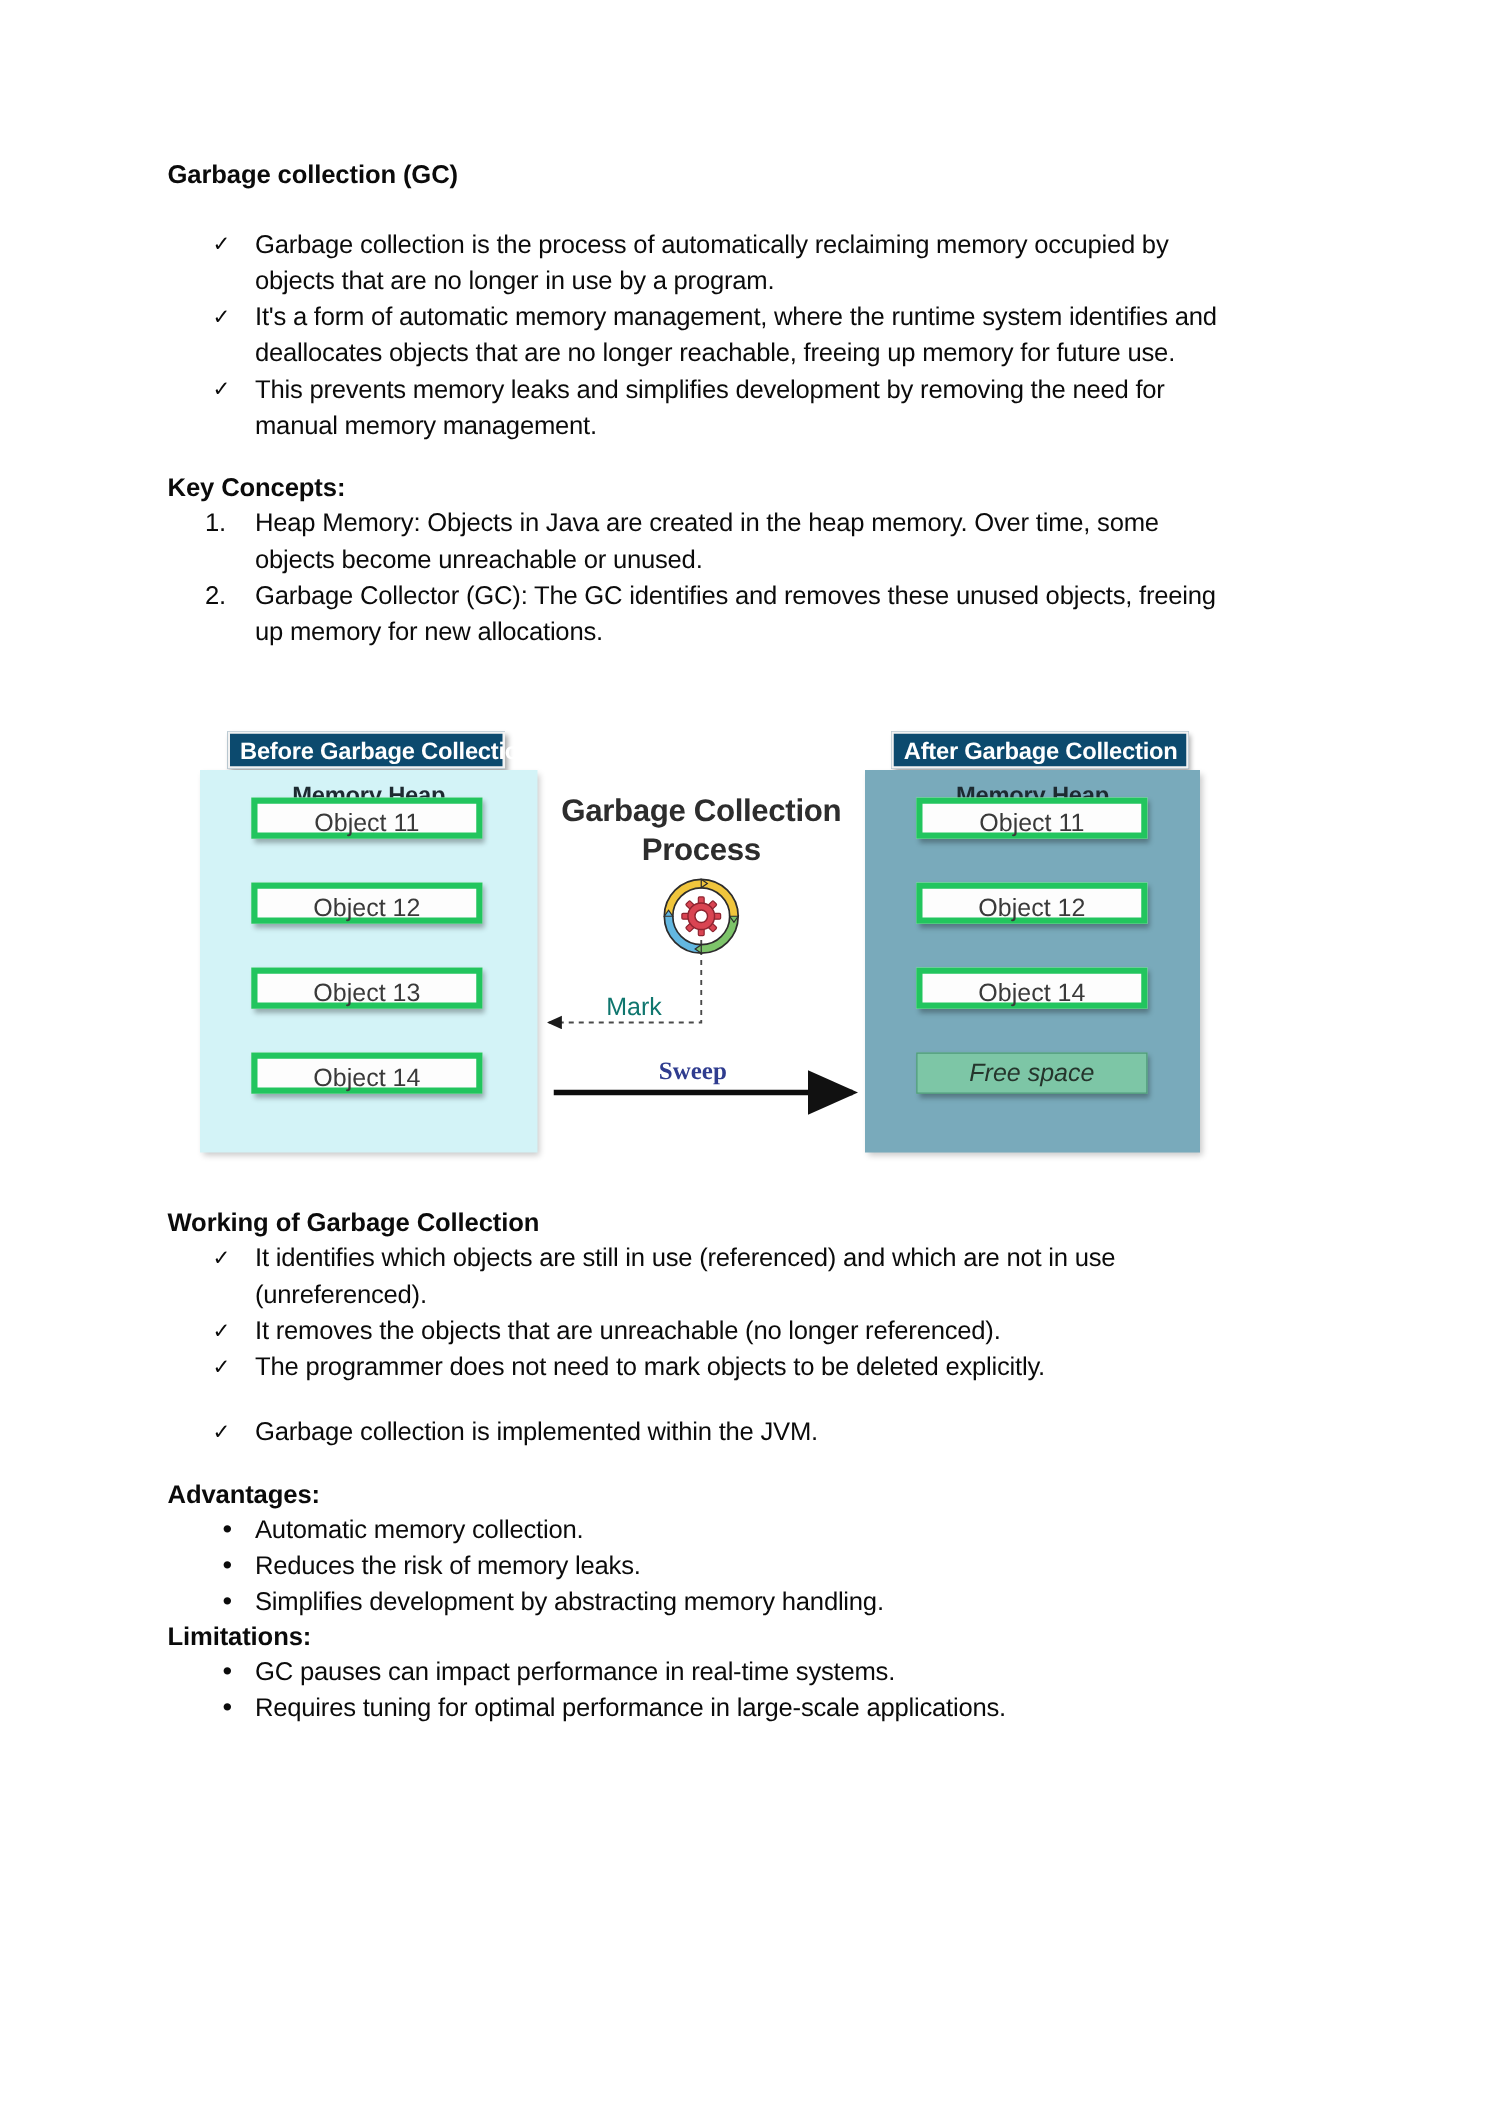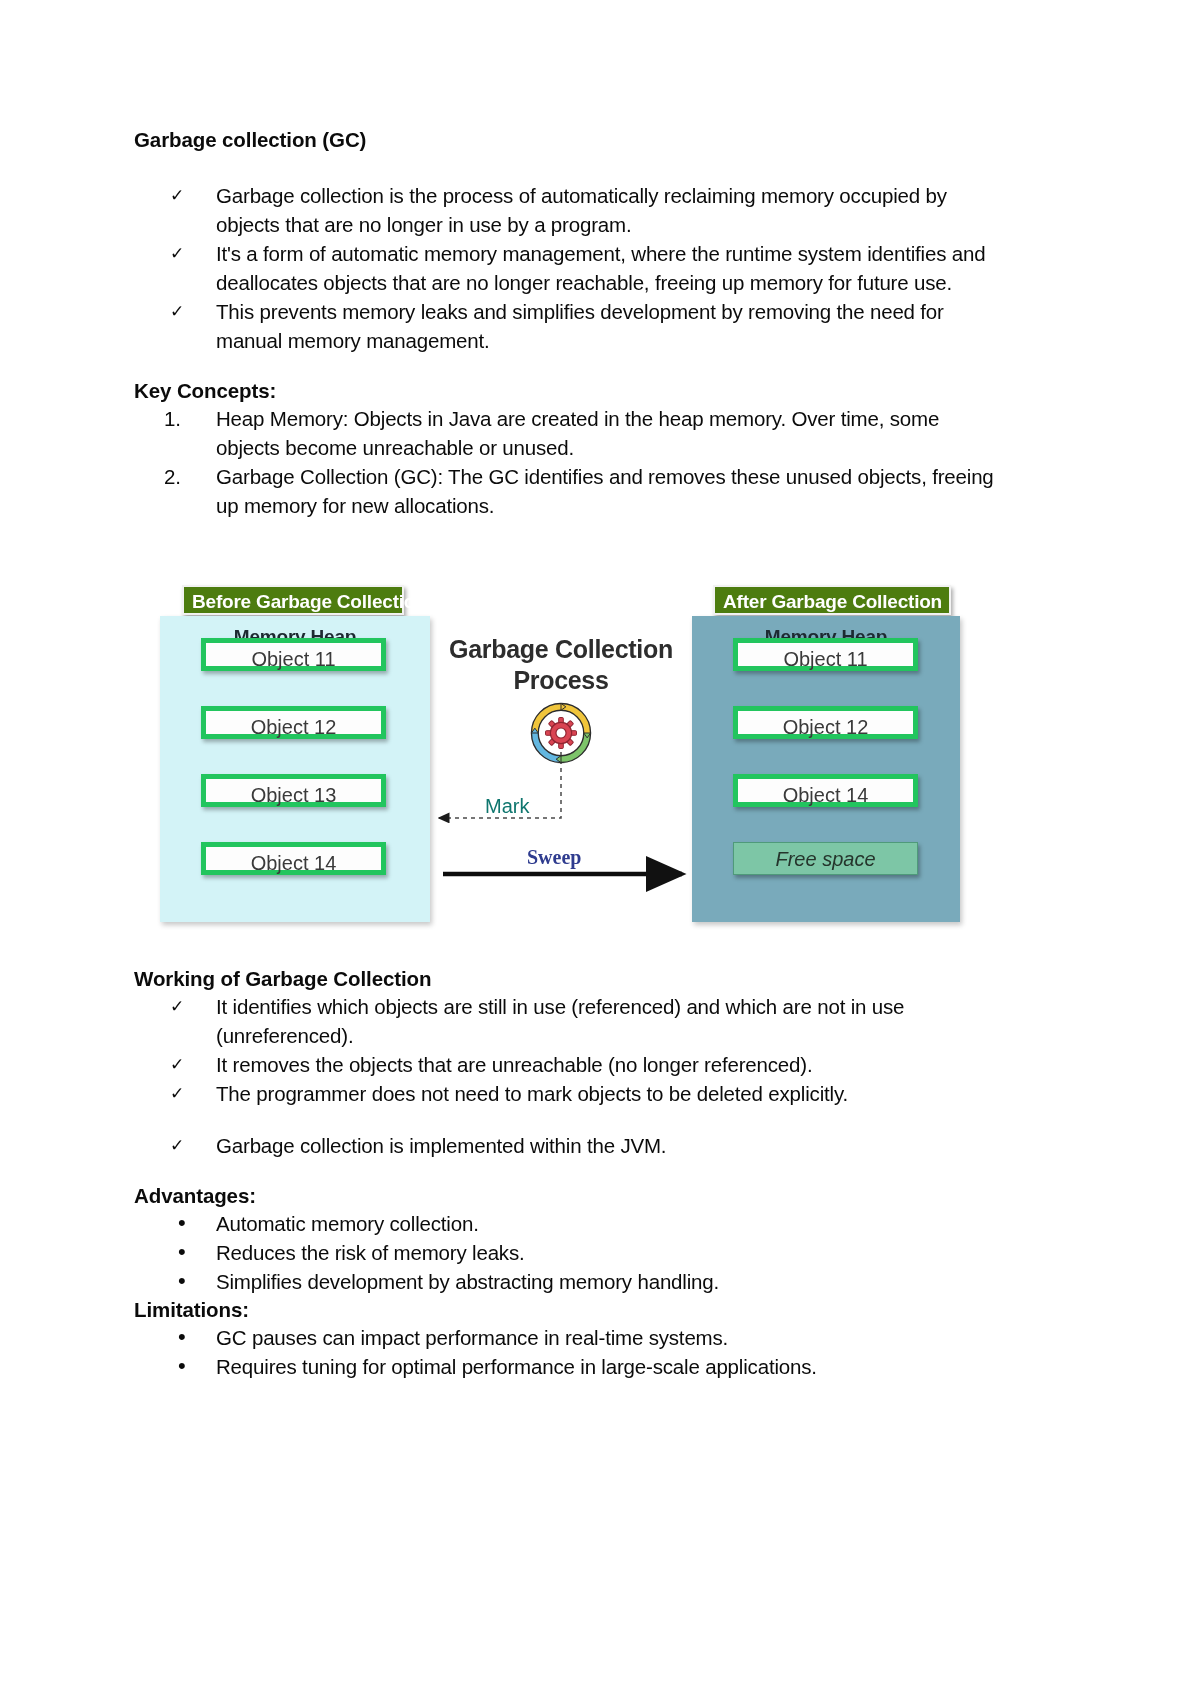--- a/index.html
+++ b/index.html
@@ -82,38 +82,37 @@
     width: 36px;
     font-size: 20.5px;
   }
   li.item > .marker.dot {
     left: 44px;
     font-size: 22px;
     line-height: 27px;
   }
   li.item > .txt {
     display: block;
-    margin-left: 12px;
   }
 
   
   .gap-blank { height: 23px; }
 
   
   .diagram {
     position: absolute;
     left: 155px;
     top: 582px;
     width: 812px;
     height: 352px;
   }
 
   .badge {
     position: absolute;
-    background: #4d7c0f;
+    background: #0c4a6e;
     color: #ffffff;
     font-family: "Liberation Sans Narrow", "Liberation Sans", sans-serif;
     font-stretch: condensed;
     font-weight: bold;
     font-size: 19px;
     line-height: 30px;
     height: 30px;
     text-align: center;
     border: 2px solid #f2f2f2;
     box-shadow: 2px 3px 4px rgba(0,0,0,0.33);
@@ -269,21 +268,21 @@
 
     <h2 class="heading">Key Concepts:</h2>
 
     <ol class="list">
       <li class="item">
         <span class="marker num">1.</span>
         <span class="txt">Heap Memory: Objects in Java are created in the heap memory. Over time, some objects become unreachable or unused.</span>
       </li>
       <li class="item">
         <span class="marker num">2.</span>
-        <span class="txt">Garbage Collection (GC): The GC identifies and removes these unused objects, freeing up memory for new allocations.</span>
+        <span class="txt">Garbage Collector (GC): The GC identifies and removes these unused objects, freeing up memory for new allocations.</span>
       </li>
     </ol>
   </div>
 
   <div class="diagram">
 
     <svg class="svg-layer" viewBox="0 0 812 352">
       <defs>
         <marker id="ah" markerWidth="7" markerHeight="7" refX="6" refY="3.2" orient="auto">
           <path d="M0,0 L7,3.2 L0,6.4 z" fill="#1b1b1b"></path>

